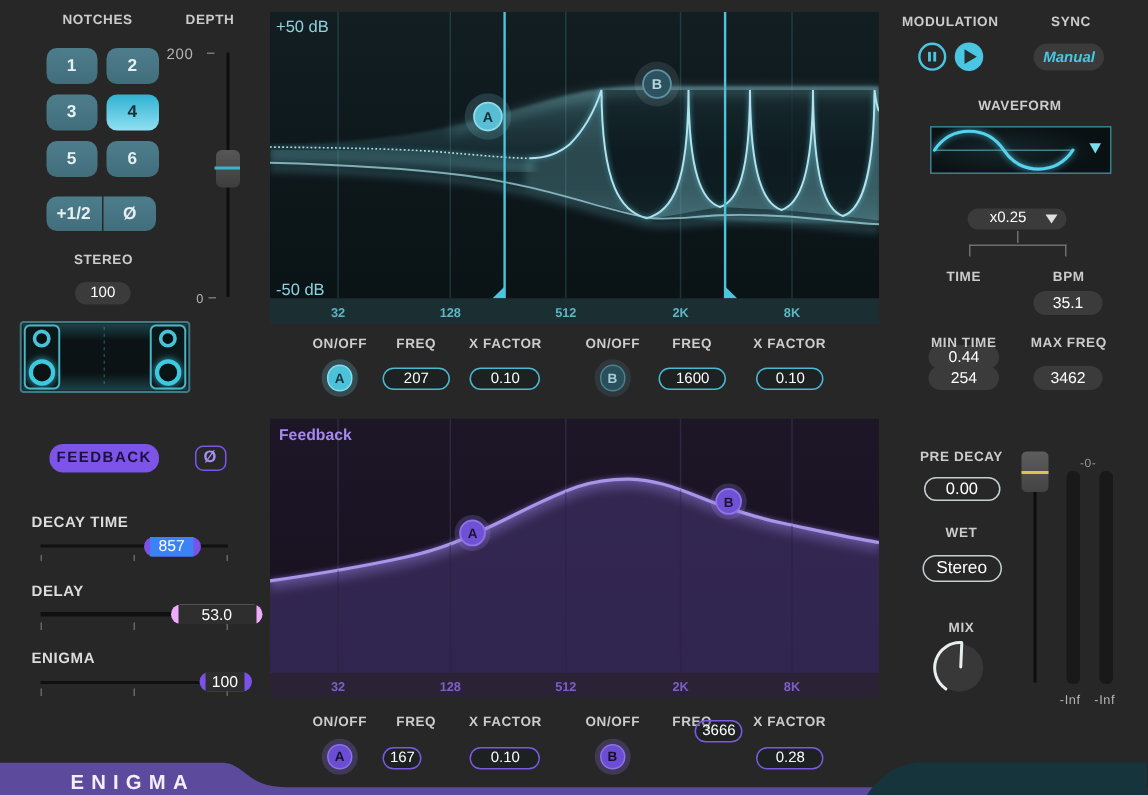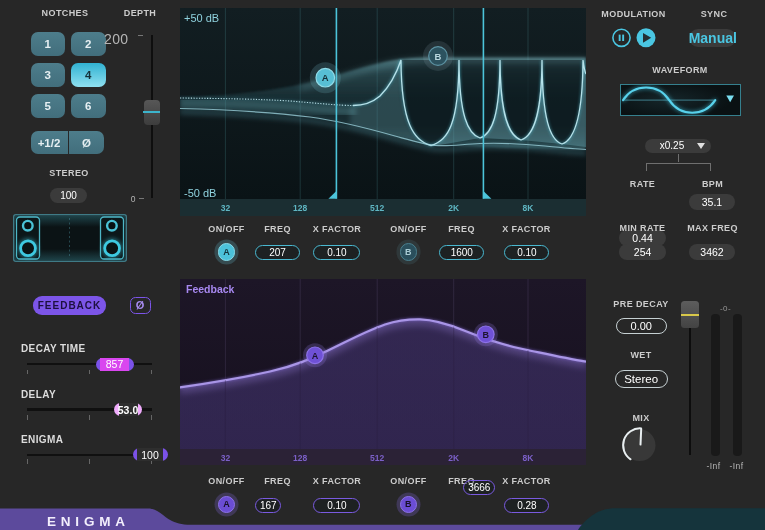--- a/index.html
+++ b/index.html
@@ -19,21 +19,21 @@
 <div class="notchbtn" style="left:30.5px; top:32px;  width:34.5px; height:24px;">1</div>
 <div class="notchbtn" style="left:71px; top:32px;  width:34.5px; height:24px;">2</div>
 <div class="notchbtn" style="left:30.5px; top:63px;  width:34.5px; height:24px;">3</div>
 <div class="notchbtn" style="left:71px; top:63px;  width:34.5px; height:24px; background:linear-gradient(180deg,#31b2d2,#8fe0f0); color:#143038;">4</div>
 <div class="notchbtn" style="left:30.5px; top:94px;  width:34.5px; height:24px;">5</div>
 <div class="notchbtn" style="left:71px; top:94px;  width:34.5px; height:24px;">6</div>
 <div class="notchbtn" style="left:30.5px; top:131px; width:37px;   height:23px; border-radius:7px 0 0 7px;">+1/2</div>
 <div class="notchbtn" style="left:69px;   top:131px; width:35px;   height:23px; border-radius:0 7px 7px 0;">Ø</div>
 
 <div class="lbl" style="left:115px; top:8px; width:50px;">DEPTH</div>
-<div class="lbl" style="left:104px; top:31px; width:32px; text-align:left; font-weight:normal; font-size:14px; color:#b5b5b5;">200</div>
+<div class="lbl" style="left:104px; top:31px; width:32px; text-align:center; font-weight:normal; font-size:10px; color:#b5b5b5;">200</div>
 <div class="abs" style="left:138px; top:35px; width:5px; height:1px; background:#777;"></div>
 <div class="abs" style="left:150.7px; top:35px; width:2px; height:163px; background:#0e0e0e;"></div>
 <div class="abs" style="left:144px; top:99.5px; width:15.5px; height:25px; border-radius:4px; background:linear-gradient(180deg,#575757,#3d3d3d);"></div>
 <div class="abs" style="left:142.5px; top:110.6px; width:17.5px; height:2.2px; background:#3cb4cc;"></div>
 <div class="lbl" style="left:110px; top:193.5px; width:26px; text-align:right; font-weight:normal; font-size:8.5px; color:#b5b5b5;">0</div>
 <div class="abs" style="left:138.5px; top:197.7px; width:5px; height:1px; background:#777;"></div>
 
 <div class="lbl" style="left:24px; top:168px; width:90px;">STEREO</div>
 <div class="pill" style="left:50px; top:187.5px; width:37px; height:15px; font-size:10px;">100</div>
 
@@ -69,29 +69,29 @@
 
 <div class="abs" style="left:33px; top:296px; width:73px; height:18.5px; background:#7c55e8; border-radius:9px; display:flex; align-items:center; justify-content:center; color:#1d1040; font-size:10px; font-weight:bold; letter-spacing:1px;">FEEDBACK</div>
 <div class="abs" style="left:129.5px; top:297px; width:21px; height:16.5px; border:1.5px solid #7c55e8; border-radius:5.5px; display:flex; align-items:center; justify-content:center; color:#a88cf0; font-size:11px; font-weight:bold;">Ø</div>
 
 <div class="lbl" style="left:21px; top:343px; text-align:left; font-size:10px; color:#dcdcdc;">DECAY TIME</div>
 <div class="abs" style="left:27px; top:362.7px; width:125px; height:2.5px; background:#101010;"></div>
 <div class="abs" style="left:26.5px; top:369.8px; width:1.5px; height:4.5px; background:#666;"></div>
 <div class="abs" style="left:88.5px; top:369.8px; width:1.5px; height:4.5px; background:#666;"></div>
 <div class="abs" style="left:150.5px; top:369.8px; width:1.5px; height:4.5px; background:#666;"></div>
 <div class="abs" style="left:95.5px; top:357.5px; width:38px; height:13px; border-radius:6.5px; background:#7b52e8;">
-  <div class="abs" style="left:4.5px; right:4.5px; top:0; bottom:0; background:#d946ef; display:flex; align-items:center; justify-content:center; color:#fff; font-size:10.5px;">857</div>
+  <div class="abs" style="left:4.5px; right:4.5px; top:0; bottom:0; background:#3b82f6; display:flex; align-items:center; justify-content:center; color:#fff; font-size:10.5px;">857</div>
 </div>
 
 <div class="lbl" style="left:21px; top:388.5px; text-align:left; font-size:10px; color:#dcdcdc;">DELAY</div>
 <div class="abs" style="left:27px; top:408.2px; width:125px; height:2.5px; background:#101010;"></div>
 <div class="abs" style="left:26.5px; top:415.2px; width:1.5px; height:4.5px; background:#666;"></div>
 <div class="abs" style="left:88.5px; top:415.2px; width:1.5px; height:4.5px; background:#666;"></div>
 <div class="abs" style="left:150.5px; top:415.2px; width:1.5px; height:4.5px; background:#666;"></div>
-<div class="abs" style="left:114px; top:403px; width:28px; height:13px; border-radius:6.5px; background:#f0abfc;font-weight:bold;">
+<div class="abs" style="left:114px; top:403px; width:61px; height:13px; border-radius:6.5px; background:#f0abfc;">
   <div class="abs" style="left:4.5px; right:4.5px; top:0; bottom:0; background:#2e2e2e; display:flex; align-items:center; justify-content:center; color:#fff; font-size:10.5px;">53.0</div>
 </div>
 
 <div class="lbl" style="left:21px; top:434px; text-align:left; font-size:10px; color:#dcdcdc;">ENIGMA</div>
 <div class="abs" style="left:27px; top:453.7px; width:125px; height:2.5px; background:#101010;"></div>
 <div class="abs" style="left:26.5px; top:459.3px; width:1.5px; height:4.5px; background:#666;"></div>
 <div class="abs" style="left:88.5px; top:459.3px; width:1.5px; height:4.5px; background:#666;"></div>
 <div class="abs" style="left:150.5px; top:459.3px; width:1.5px; height:4.5px; background:#666;"></div>
 <div class="abs" style="left:132.5px; top:448px; width:35px; height:13px; border-radius:6.5px; background:#7b52e8;">
   <div class="abs" style="left:4.5px; right:4.5px; top:0; bottom:0; background:#2e2e2e; display:flex; align-items:center; justify-content:center; color:#fff; font-size:10.5px;">100</div>
@@ -286,21 +286,21 @@
 
 <div class="lbl" style="left:595px; top:9px; width:77px;">MODULATION</div>
 <div class="lbl" style="left:684px; top:9px; width:60px;">SYNC</div>
 <svg class="abs" style="left:610px; top:27px;" width="50" height="23" viewBox="0 0 50 23">
   <circle cx="11.5" cy="10.8" r="8.6" fill="none" stroke="#4ac6e2" stroke-width="1.6"></circle>
   <rect x="8.7" y="7.6" width="1.9" height="6.4" fill="#4ac6e2"></rect>
   <rect x="12.2" y="7.6" width="1.9" height="6.4" fill="#4ac6e2"></rect>
   <circle cx="36" cy="10.8" r="9.5" fill="#4ac6e2"></circle>
   <path d="M33,5.9 L41.2,10.8 L33,15.7 Z" fill="#242f32"></path>
 </svg>
-<div class="pill" style="left:689.4px; top:29px; width:46.7px; height:18.2px; color:#4ac6e2; font-weight:bold; font-size:14px;">Manual</div>
+<div class="pill" style="left:689.4px; top:29px; width:46.7px; height:18.2px; color:#4ac6e2; font-weight:bold; font-size:10px;font-style:italic;">Manual</div>
 
 <div class="lbl" style="left:630px; top:64.5px; width:100px;">WAVEFORM</div>
 <div class="abs" style="left:620px; top:84px; width:120.5px; height:32px; border:1px solid #35808e; background:radial-gradient(ellipse 70% 80% at 40% 50%, #15262a 0%, #0a1113 75%);">
   <svg width="118.5" height="30" viewBox="0 0 118.5 30">
     <defs>
       <filter id="glowW" x="-30%" y="-40%" width="160%" height="180%">
         <feDropShadow dx="0" dy="0" stdDeviation="2" flood-color="#40c4e0" flood-opacity="0.9"></feDropShadow>
       </filter>
     </defs>
     <line x1="2" y1="15.1" x2="94.5" y2="15.1" stroke="#3f7e8c" stroke-width="1"></line>
@@ -309,25 +309,25 @@
   </svg>
 </div>
 
 <div class="pill" style="left:644.8px; top:138.7px; width:66.4px; height:14px; font-size:10px; padding-right:12px;">x0.25</div>
 <div class="abs" style="left:697px; top:143px; width:0; height:0; border-left:4.5px solid transparent; border-right:4.5px solid transparent; border-top:6px solid #e0e0e0;"></div>
 <div class="abs" style="left:677.6px; top:154.2px; width:1px; height:8.3px; background:#6f6f6f;"></div>
 <div class="abs" style="left:645.7px; top:162.5px; width:65.5px; height:1px; background:#6f6f6f;"></div>
 <div class="abs" style="left:645.7px; top:162.5px; width:1px; height:8.5px; background:#6f6f6f;"></div>
 <div class="abs" style="left:710.2px; top:162.5px; width:1px; height:8.5px; background:#6f6f6f;"></div>
 
-<div class="lbl" style="left:612px; top:179px; width:61px;">RATE</div>
+<div class="lbl" style="left:612px; top:179px; width:61px;">TIME</div>
 <div class="lbl" style="left:682px; top:179px; width:61px;">BPM</div>
 <div class="pill" style="left:619.2px; top:194px; width:46.8px; height:16px;margin-top:36px;">0.44</div>
 <div class="pill" style="left:688.6px; top:194px; width:46.8px; height:16px;">35.1</div>
-<div class="lbl" style="left:612px; top:222.8px; width:61px;">MIN RATE</div>
+<div class="lbl" style="left:612px; top:222.8px; width:61px;">MIN TIME</div>
 <div class="lbl" style="left:682px; top:222.8px; width:61px;">MAX FREQ</div>
 <div class="pill" style="left:619.2px; top:243.8px; width:46.8px; height:16px;">254</div>
 <div class="pill" style="left:688.6px; top:243.8px; width:46.8px; height:16px;">3462</div>
 
 <div class="lbl" style="left:610px; top:299px; width:62px;">PRE DECAY</div>
 <div class="vpill" style="left:615.8px; top:317.8px; width:51px; height:15.8px; border:1.6px solid #c6d0d3; background:transparent; font-size:11px;">0.00</div>
 <div class="lbl" style="left:610px; top:350.3px; width:62px;">WET</div>
 <div class="vpill" style="left:614.6px; top:369.5px; width:53px; height:18.2px; border:1.6px solid #c6d0d3; background:transparent; font-size:11.5px;">Stereo</div>
 <div class="lbl" style="left:610px; top:412.5px; width:62px;">MIX</div>
 <svg class="abs" style="left:618px; top:423px;" width="44" height="44" viewBox="0 0 44 44">

